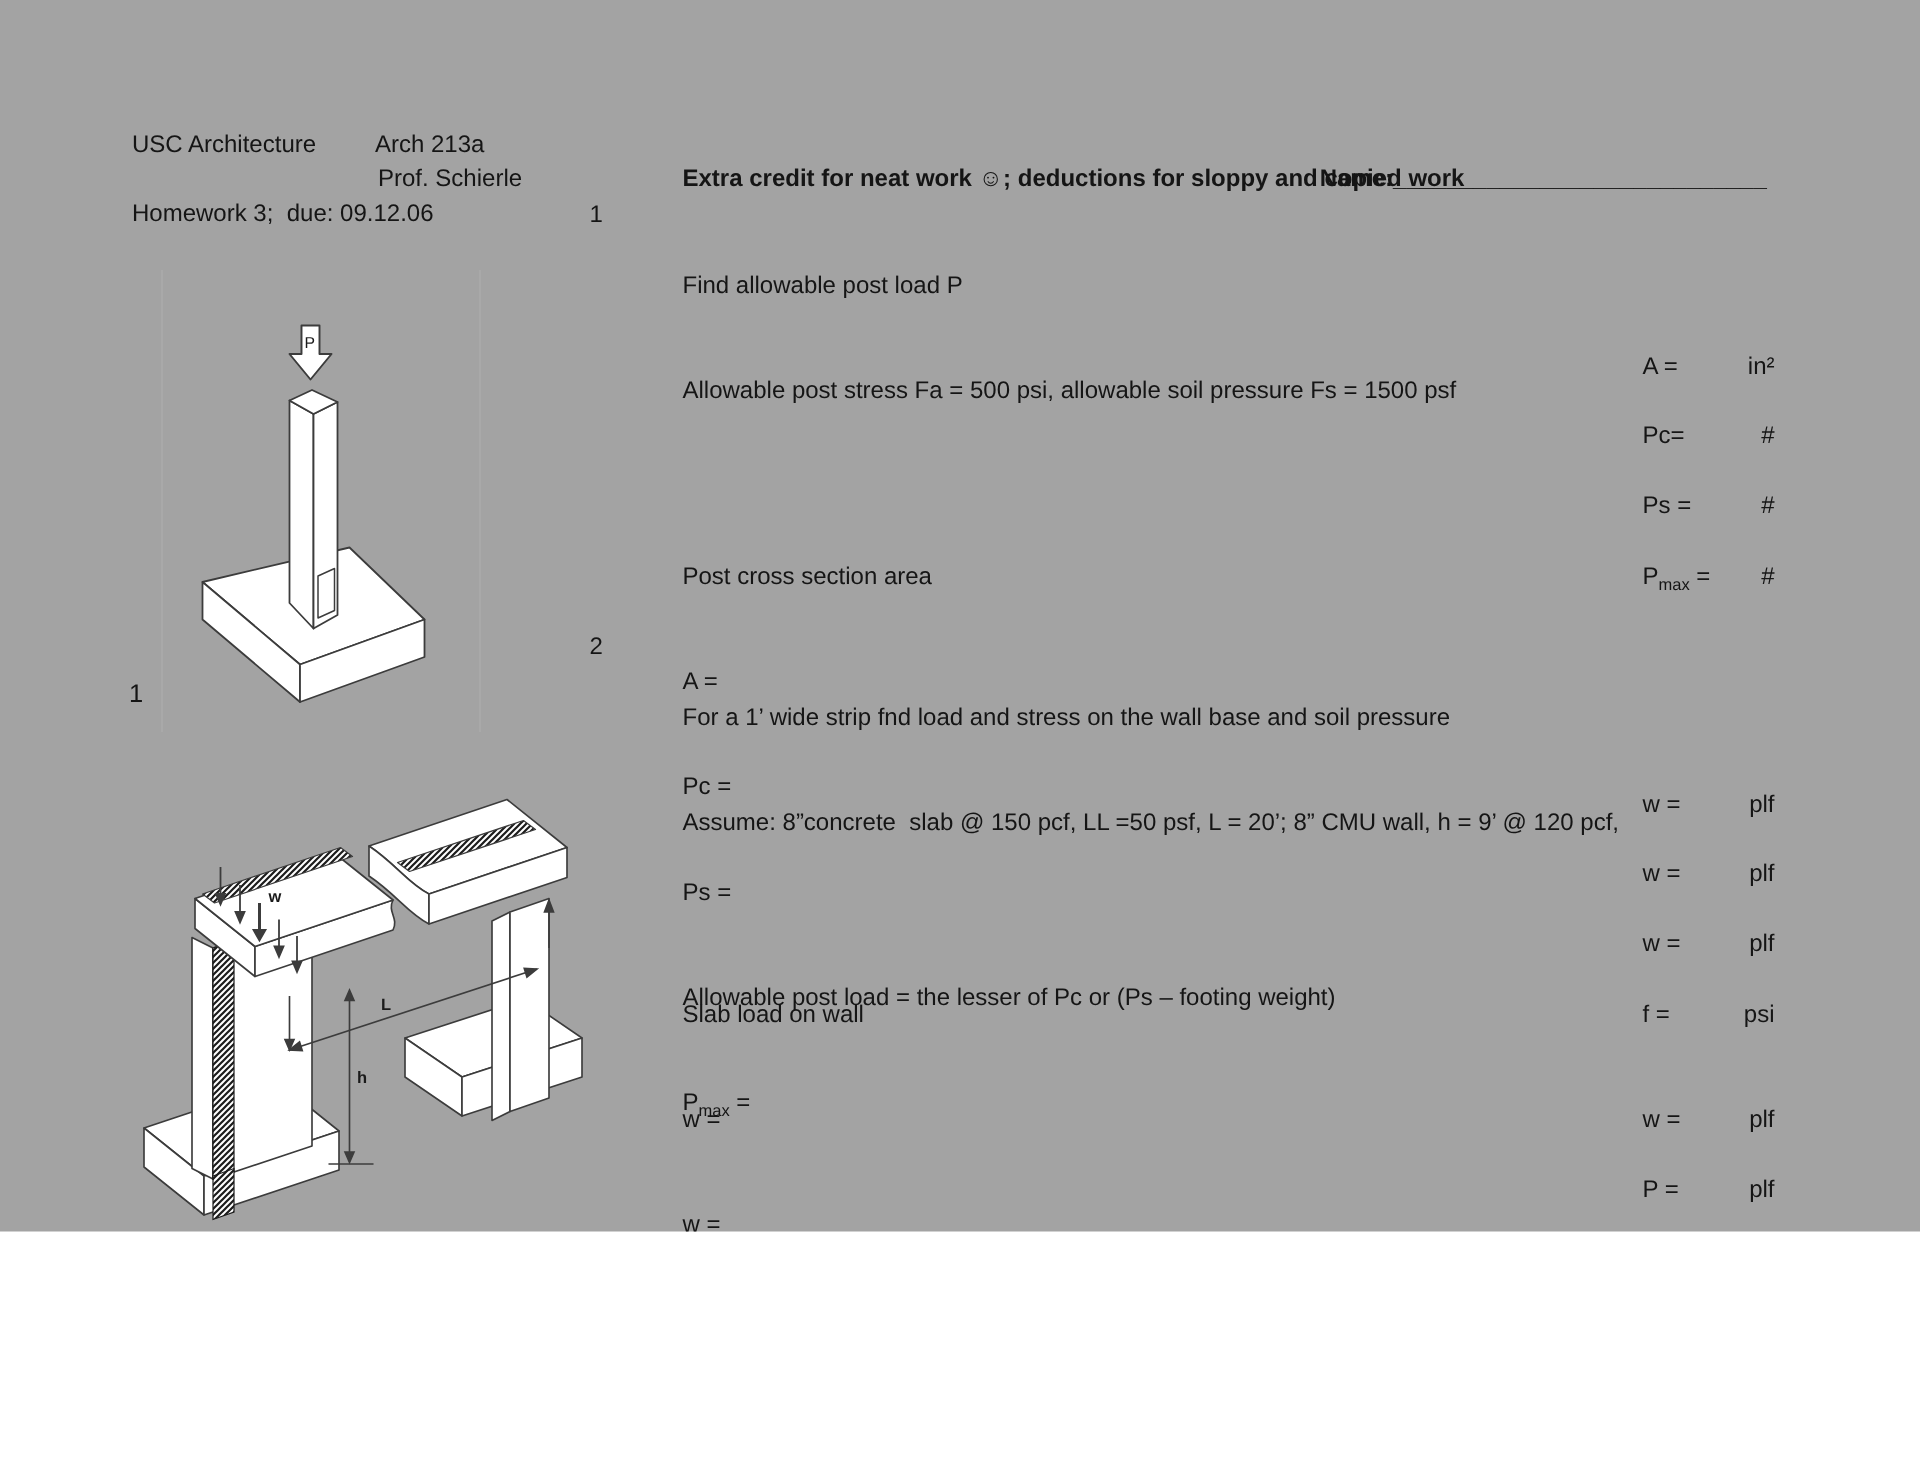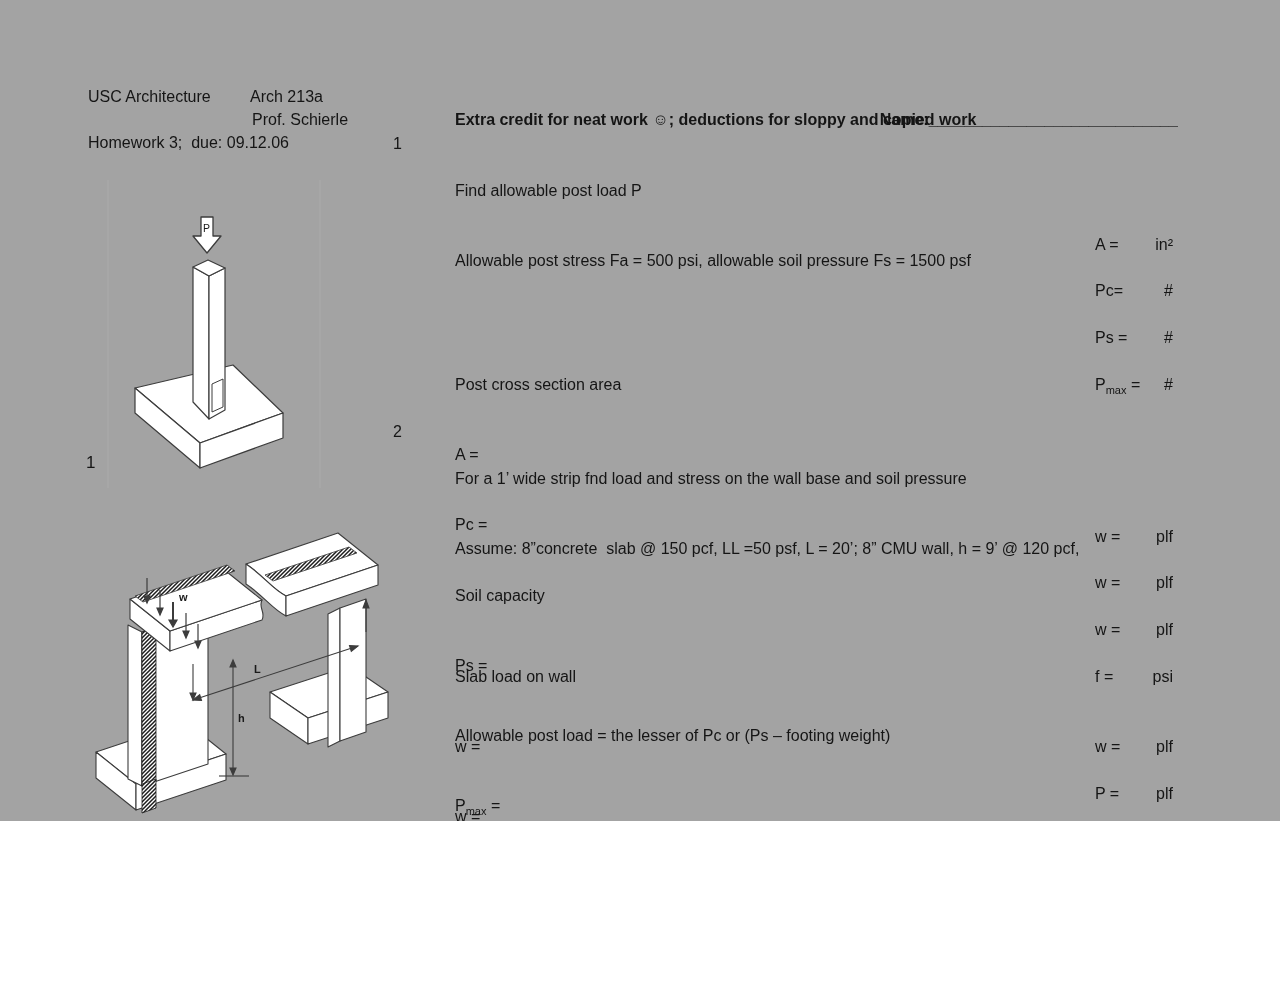--- a/index.html
+++ b/index.html
@@ -5,21 +5,21 @@
   html,body{margin:0;padding:0;}
   body{width:1280px;height:989px;background:#ffffff;font-family:"Liberation Sans","DejaVu Sans",sans-serif;color:#151515;}
   .page{position:relative;width:1280px;height:821px;background:#a3a3a3;overflow:hidden;}
   .abs{position:absolute;}
   .txt{font-size:16px;line-height:23.4px;white-space:pre;}
   .bold{font-weight:bold;}
   .col .ln{height:23.4px;}
   .gap7{height:7px;}
   .gap11{height:11px;}
   .ansrow{position:absolute;left:1095px;width:88px;height:23.4px;font-size:16px;line-height:23.4px;}
-  .ansrow .unit{position:absolute;right:10px;top:0;}
+  .ansrow .unit{position:absolute;right:0;top:0;}
   sub.mx{font-size:11px;}
   .fignum{font-size:17px;line-height:20px;}
   svg text{font-family:"Liberation Sans","DejaVu Sans",sans-serif;}
 </style>
 </head>
 <body>
 
 <div class="page">
 
   <div class="abs txt" style="left:88px;top:85px;">USC Architecture</div>
@@ -34,21 +34,20 @@
 
   <div class="abs txt" style="left:393px;top:132px;">1</div>
 
   <div class="abs txt col" style="left:455px;top:132px;width:650px;">
     <div class="ln">Find allowable post load P</div>
     <div class="ln">Allowable post stress Fa = 500 psi, allowable soil pressure Fs = 1500 psf</div>
     <div class="gap7"></div>
     <div class="ln">Post cross section area</div>
     <div class="ln">A =</div>
     <div class="ln">Pc =</div>
-    <div class="ln">Soil capacity</div>
     <div class="ln">Ps =</div>
     <div class="ln">Allowable post load = the lesser of Pc or (Ps – footing weight)</div>
     <div class="ln"><span>P</span><sub class="mx">max</sub><span> =</span></div>
   </div>
 
   <div class="ansrow" style="top:233px;">
     <span>A =</span><span class="unit">in²</span>
   </div>
   <div class="ansrow" style="top:279px;">
     <span>Pc=</span><span class="unit">#</span>

